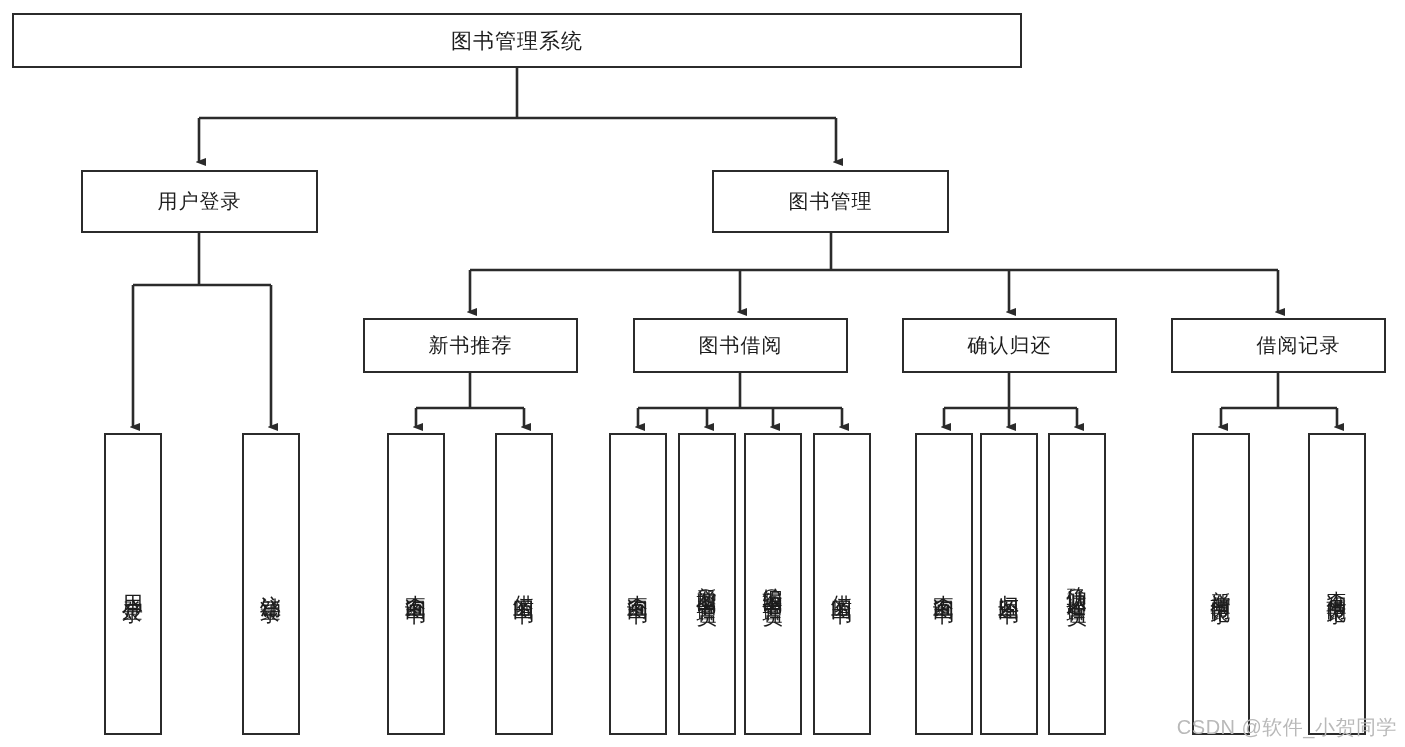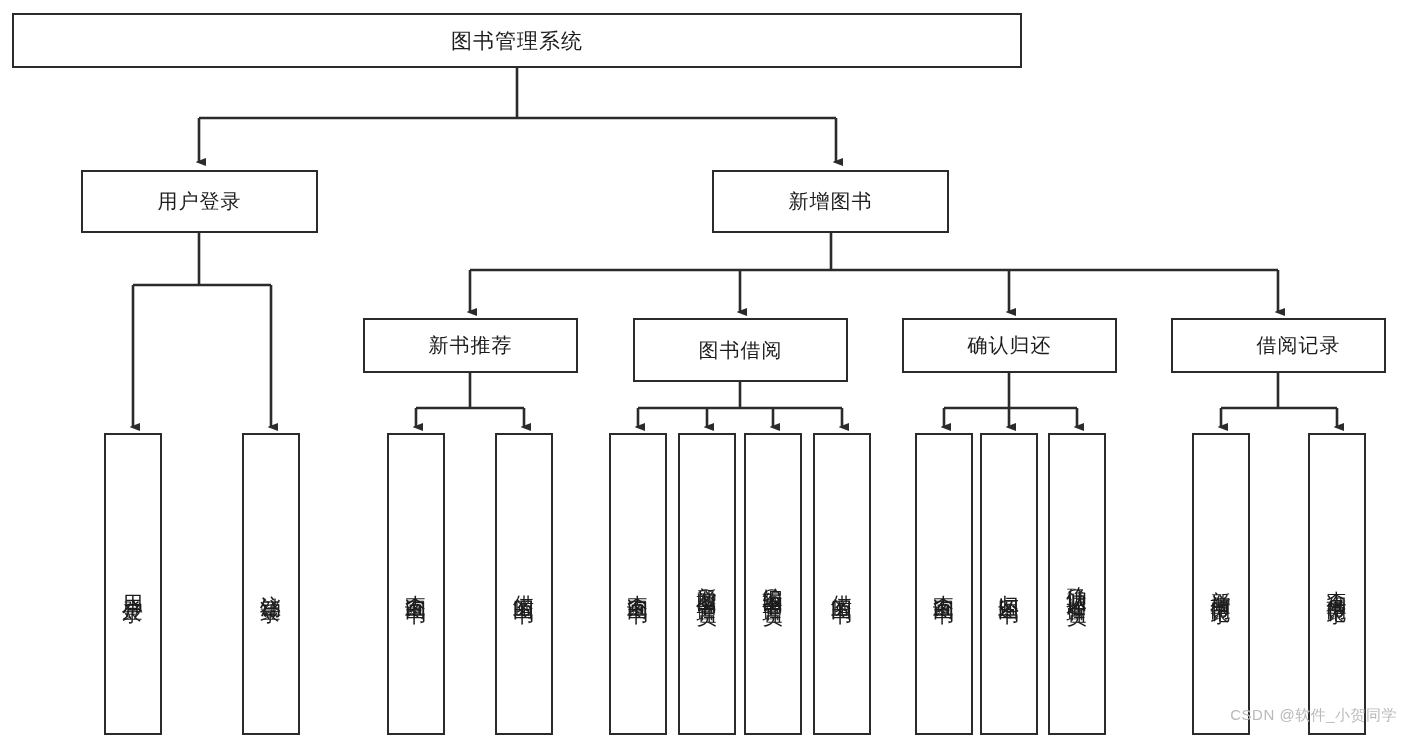--- a/index.html
+++ b/index.html
@@ -56,22 +56,22 @@
     line-height: 1;
     white-space: nowrap;
   }
   .htext {
     white-space: nowrap;
     letter-spacing: 1px;
   }
   .watermark {
     position: absolute;
     right: 8px;
-    bottom: 22px;
-    font-size: 15px;
+    bottom: 6px;
+    font-size: 20px;
     color: #b9b9b9;
     white-space: nowrap;
     letter-spacing: 0.5px;
   }
 </style>
 </head>
 <body>
 
 <div id="canvas">
 
@@ -126,27 +126,27 @@
   </svg>
 
   <div class="node root" style="left:12px; top:13px; width:1010px; height:55px;">
     <span class="htext">图书管理系统</span>
   </div>
 
   <div class="node lvl1" style="left:81px; top:170px; width:237px; height:63px;">
     <span class="htext">用户登录</span>
   </div>
   <div class="node lvl1" style="left:712px; top:170px; width:237px; height:63px;">
-    <span class="htext">新增图书</span>
+    <span class="htext">图书管理</span>
   </div>
 
   <div class="node lvl2" style="left:363px; top:318px; width:215px; height:55px;">
     <span class="htext">新书推荐</span>
   </div>
-  <div class="node lvl2" style="left:633px; top:318px; width:215px; height:64px;">
+  <div class="node lvl2" style="left:633px; top:318px; width:215px; height:55px;">
     <span class="htext">图书借阅</span>
   </div>
   <div class="node lvl2" style="left:902px; top:318px; width:215px; height:55px;">
     <span class="htext">确认归还</span>
   </div>
   <div class="node lvl2" style="left:1171px; top:318px; width:215px; height:55px;padding-left:40px;">
     <span class="htext">借阅记录</span>
   </div>
 
   <div class="node leaf" style="left:104px; top:433px; width:58px; height:302px;">

